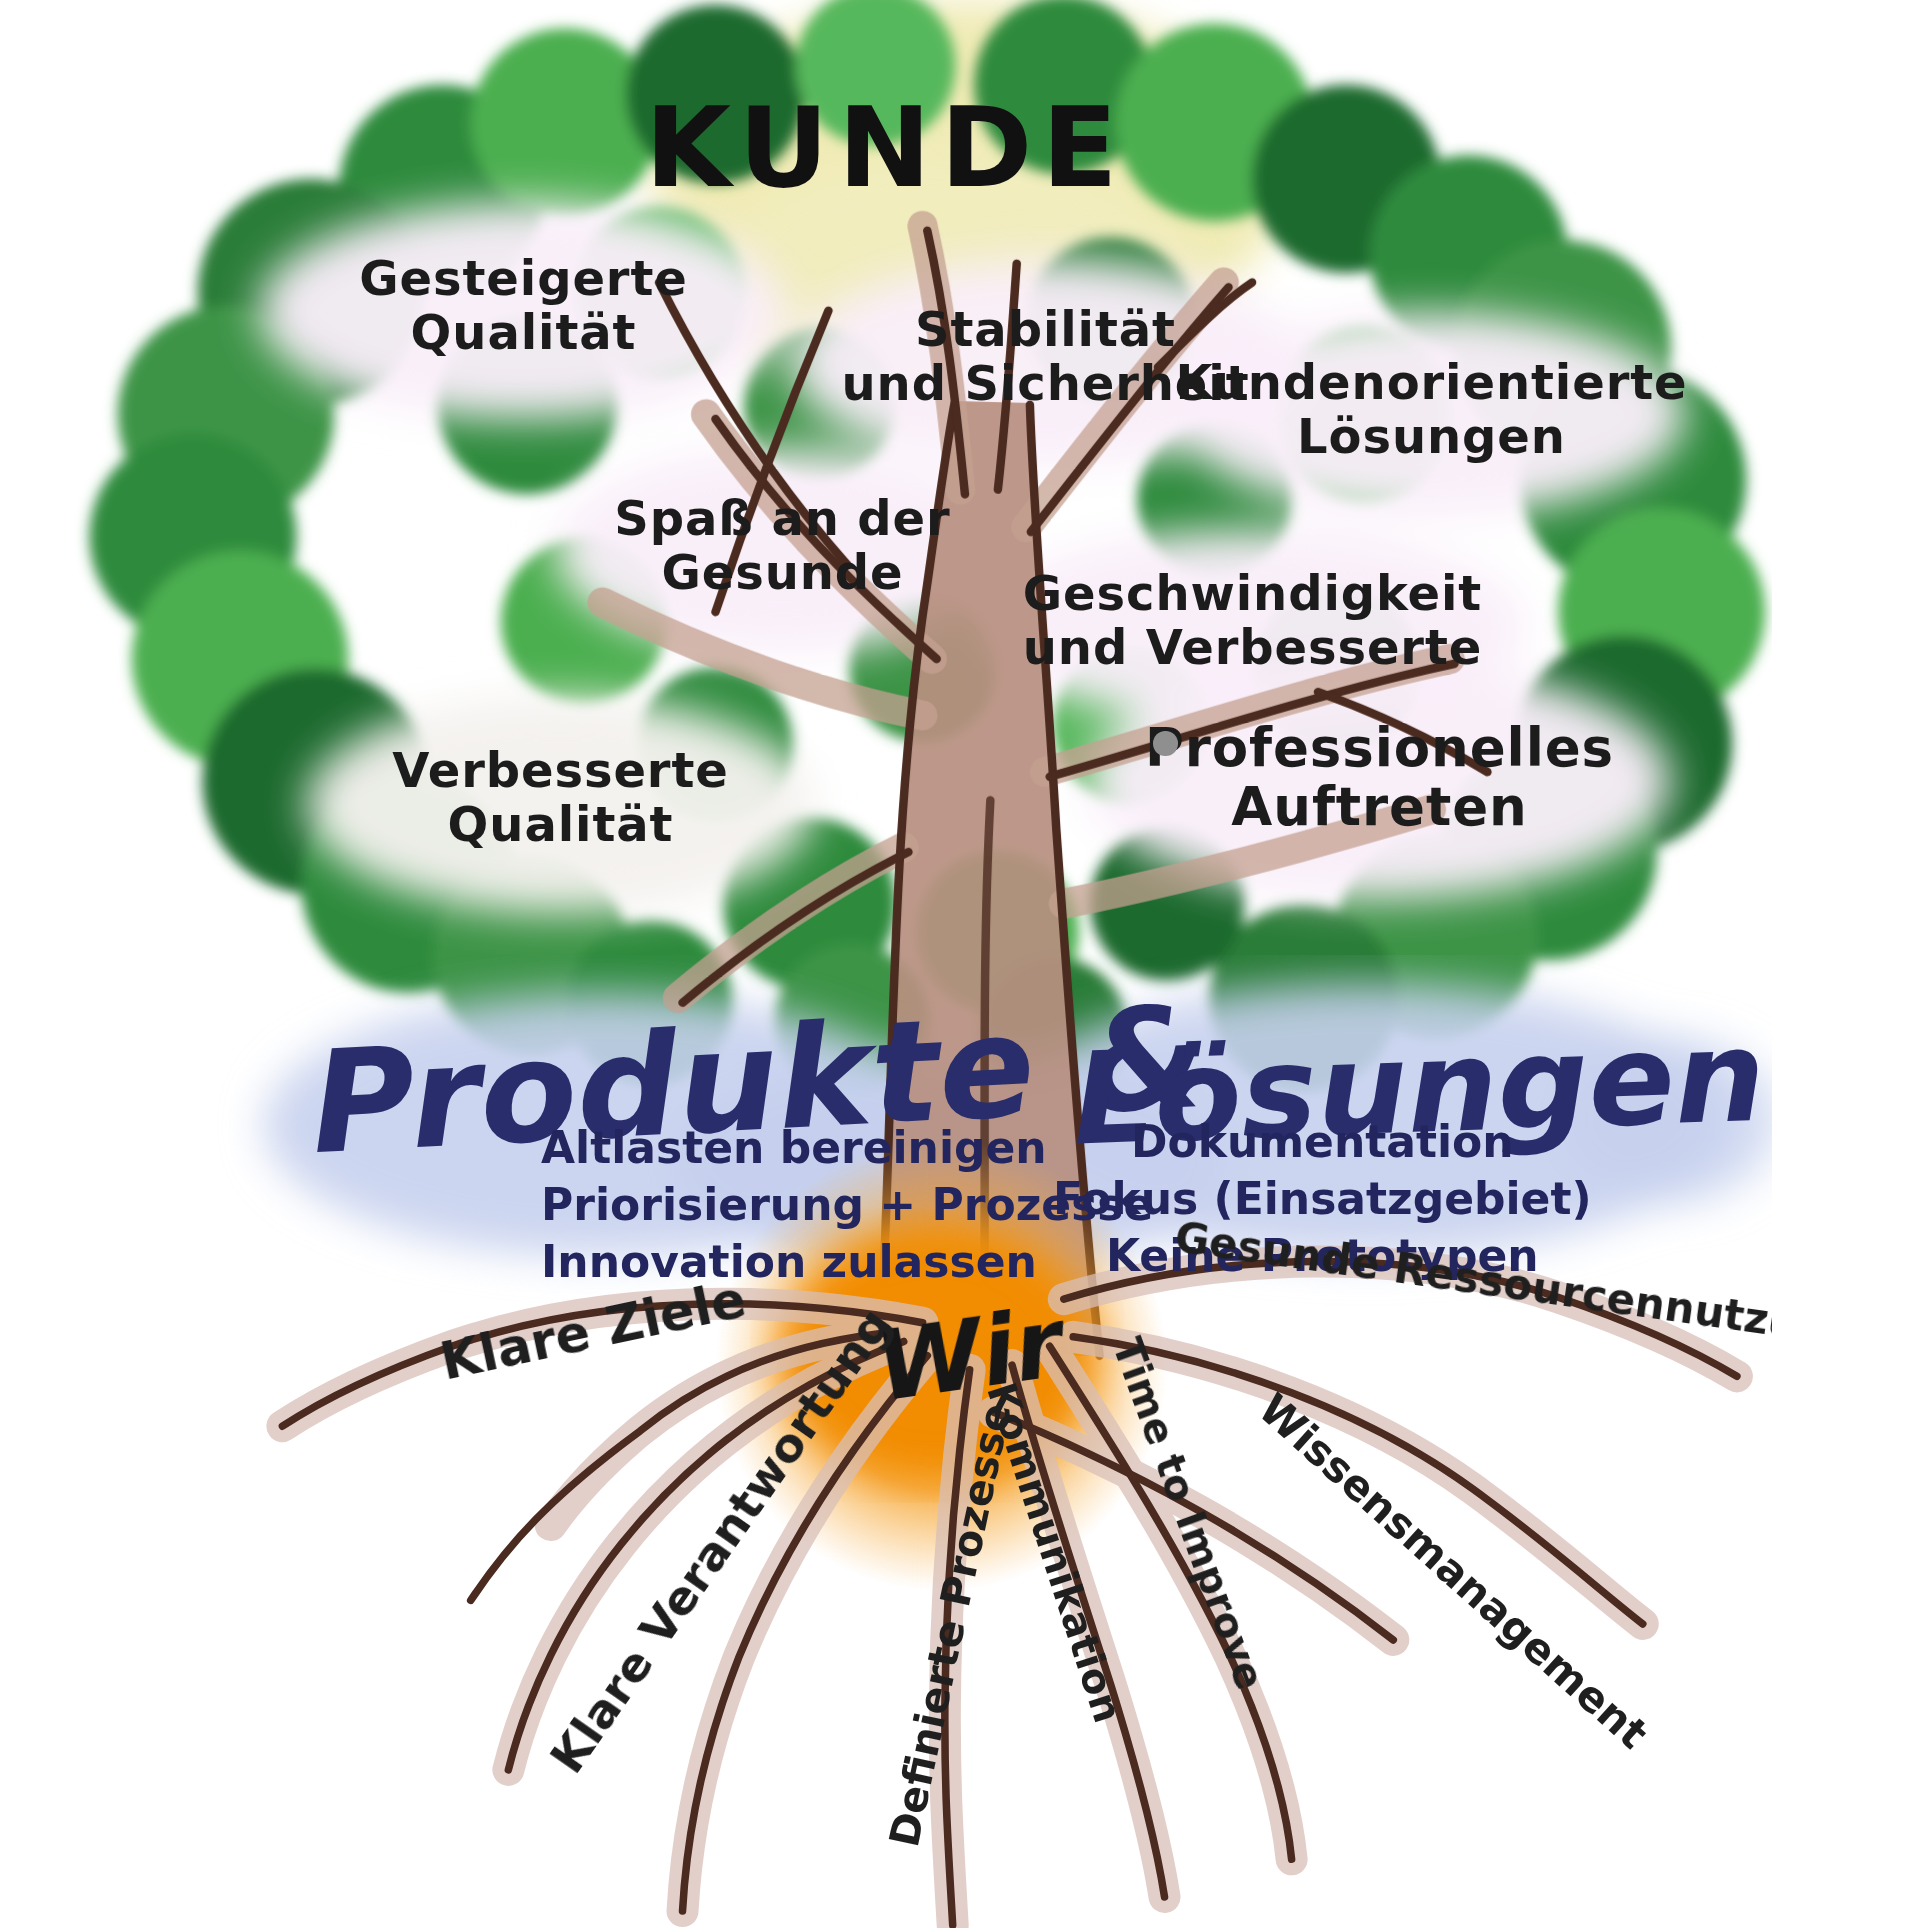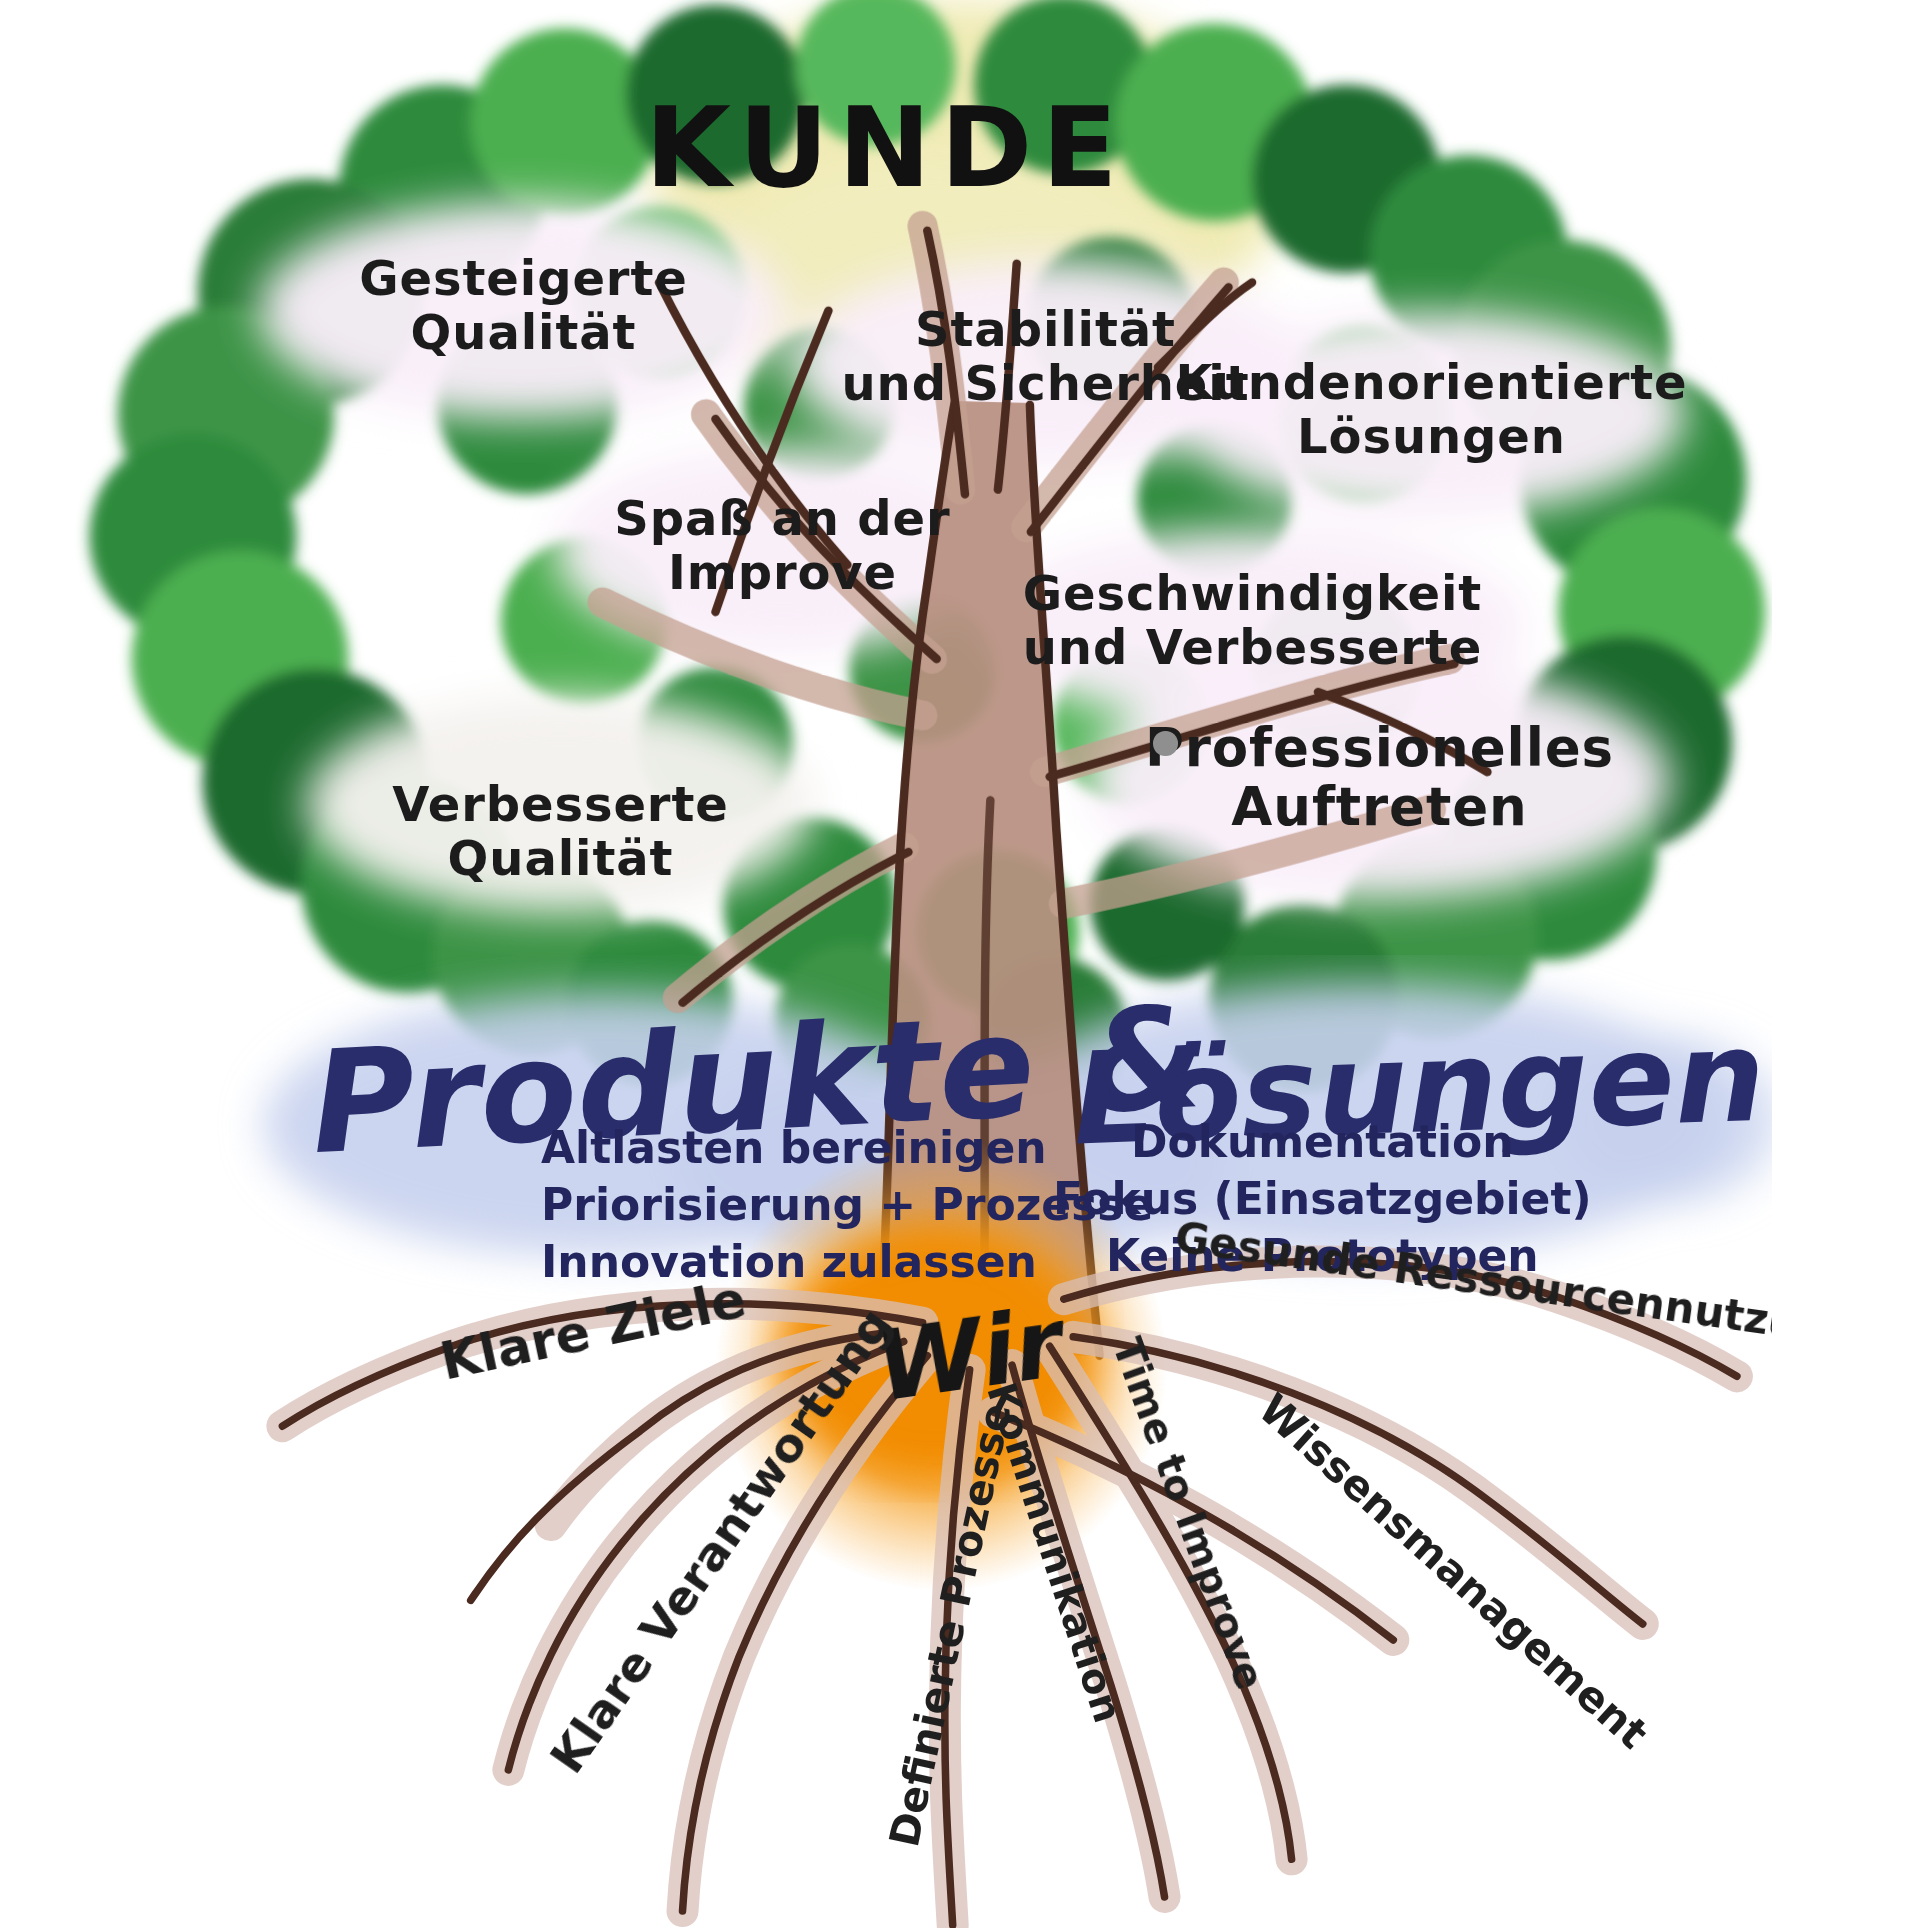--- a/index.html
+++ b/index.html
@@ -177,29 +177,29 @@
     <div>und Sicherheit</div>
   </div>
 
   <div class="lbl crown-lbl" style="left:1431px;top:356px;">
     <div>Kundenorientierte</div>
     <div>Lösungen</div>
   </div>
 
   <div class="lbl crown-lbl" style="left:782px;top:492px;">
     <div>Spaß an der</div>
-    <div>Improve</div>
+    <div>Gesunde</div>
   </div>
 
   <div class="lbl crown-lbl" style="left:1252px;top:567px;">
     <div>Geschwindigkeit</div>
     <div>und Verbesserte</div>
   </div>
 
-  <div class="lbl crown-lbl" style="left:560px;top:744px;margin-top:34px;">
+  <div class="lbl crown-lbl" style="left:560px;top:744px;">
     <div>Verbesserte</div>
     <div>Qualität</div>
   </div>
 
   <div class="lbl crown-lbl" style="left:1379px;top:718px;font-size:53px;">
     <span class="bullet-dot" style="left:75px;"></span>
     <div>Professionelles</div>
     <div>Auftreten</div>
   </div>
 

